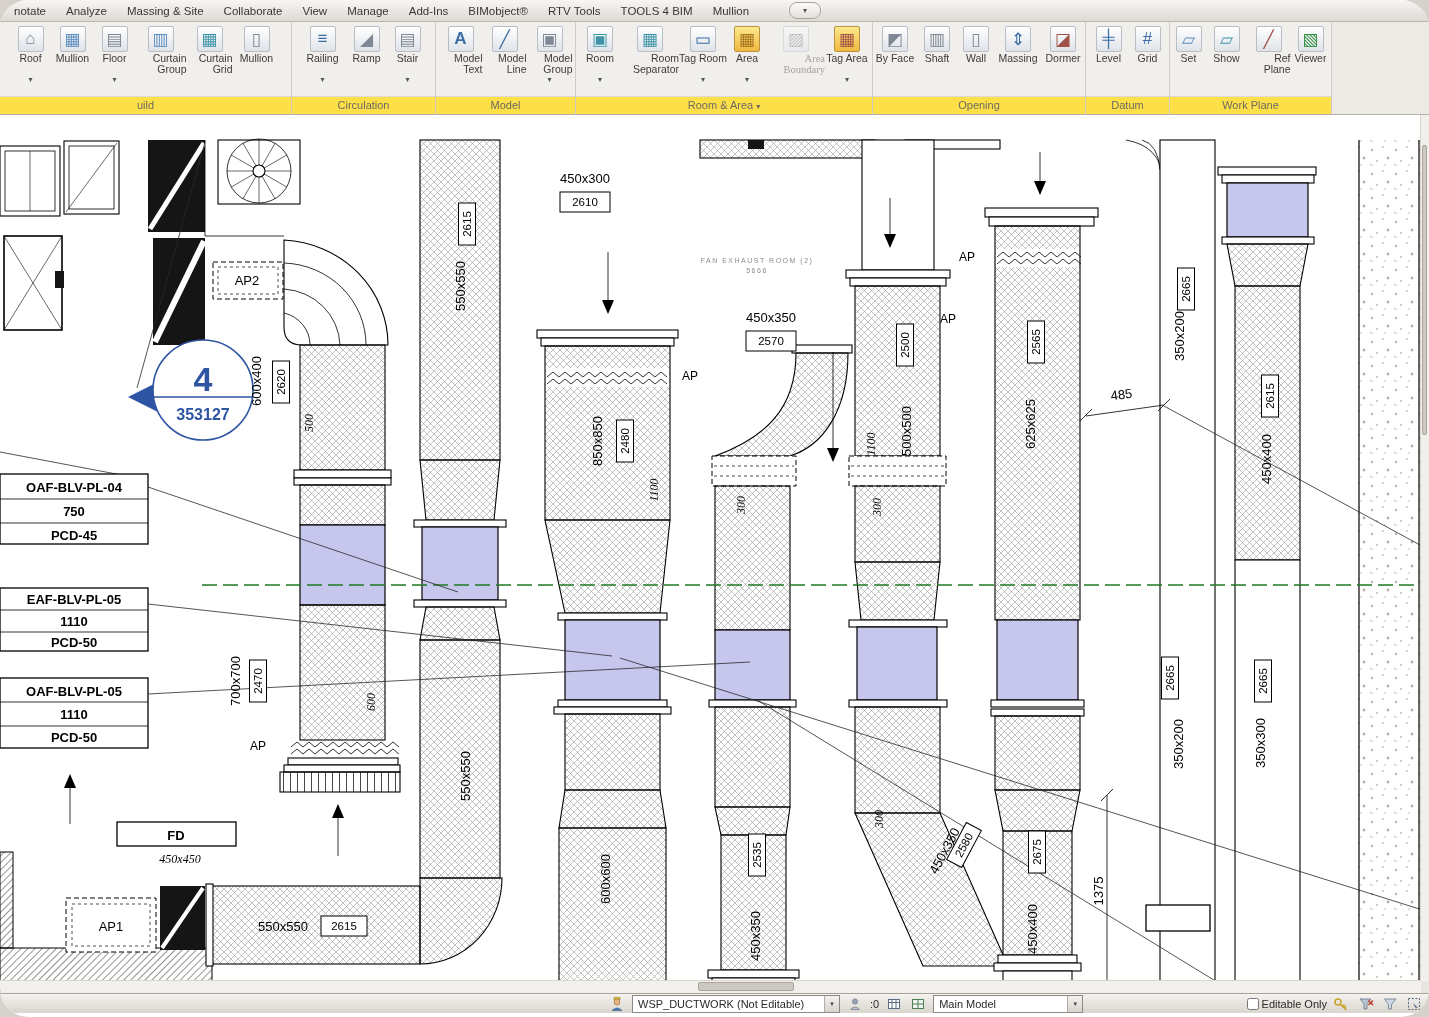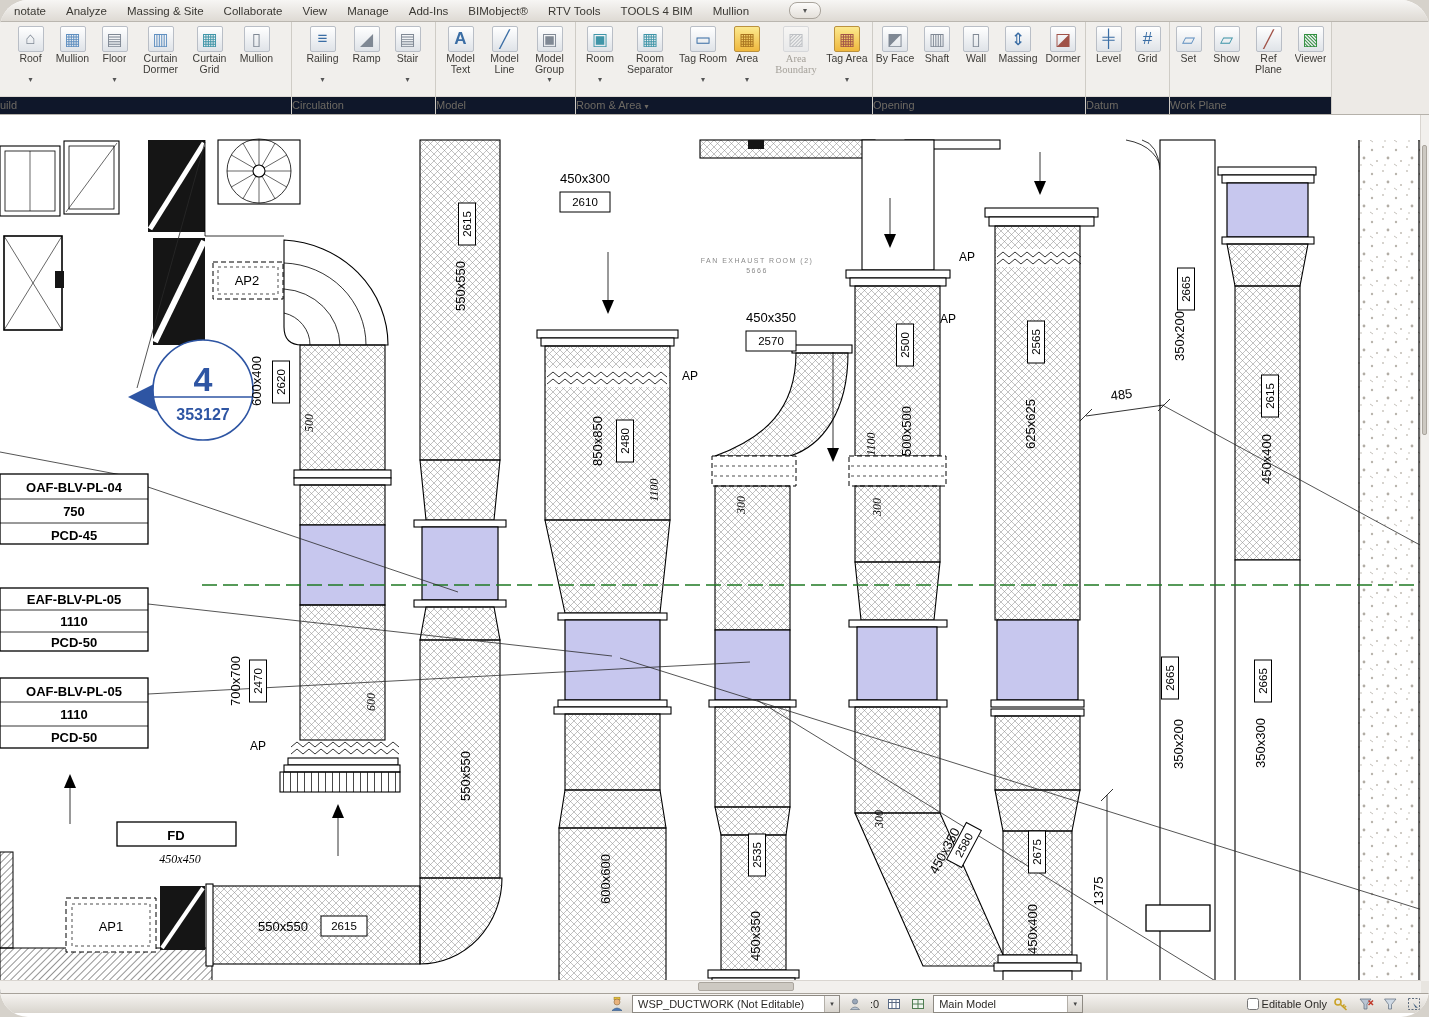--- a/index.html
+++ b/index.html
@@ -9,30 +9,30 @@
   .tabbar{height:22px;display:flex;align-items:center;background:linear-gradient(#f7f6f4,#dedad4);
     border-bottom:1px solid #bab6af;font-size:11.5px;color:#3a3833;padding-left:4px;box-sizing:border-box;}
   .tab{padding:3px 10px;white-space:nowrap;cursor:default;}
   .tab-collapse{margin-left:30px;width:30px;height:15px;border:1px solid #a9a49c;border-radius:8px;
     background:linear-gradient(#fcfbfa,#e4e0da);font-size:8px;display:flex;align-items:center;justify-content:center;color:#555;}
 
   
   .ribbon{height:93px;display:flex;background:#f1efec;border-bottom:1px solid #b5b1aa;box-sizing:border-box;}
   .panel{display:flex;flex-direction:column;border-right:1px solid #cfccc6;box-sizing:border-box;}
   .panel-body{flex:1;display:flex;justify-content:center;align-items:flex-start;padding-top:3px;}
-  .panel-title{height:17px;line-height:17px;font-size:11px;color:#6d6962;background:#0f172a;
+  .panel-title{height:17px;line-height:17px;text-align:center;font-size:11px;color:#6d6962;background:#fde047;
     border-top:1px solid #dedad5;white-space:nowrap;overflow:hidden;}
   .panel-filler{flex:1;background:#edeae6;}
   .rbtn{display:flex;flex-direction:column;align-items:center;width:46px;padding:1px 0;cursor:default;}
   .w36{width:36px}.w38{width:38px}.w40{width:40px}.w42{width:42px}.w44{width:44px}.w46{width:46px}
   .w48{width:48px}.w52{width:52px}.w58{width:58px}
   .ricon{width:26px;height:26px;display:flex;align-items:center;justify-content:center;font-size:17px;margin-bottom:1px;}
   .ribox{background:linear-gradient(#ffffff,#dfe3e8);border:1px solid #b9bec6;border-radius:2px;box-sizing:border-box;}
   .ribox-y{background:linear-gradient(#fce98e,#efb83e);border:1px solid #bb923f;border-radius:2px;box-sizing:border-box;}
-  .rlabel{font-size:10.5px;line-height:11px;color:#3e3c38;text-align:center;height:22px;overflow:hidden;}
+  .rlabel{font-size:10.5px;line-height:11px;color:#3e3c38;text-align:right;height:22px;overflow:hidden;}
   .rarrow{font-size:8px;line-height:9px;color:#555;}
   .disabled .rlabel{color:#a5a19a;font-family:Liberation Serif, serif;}
   .disabled .ricon{opacity:.45;}
   .c-gray{color:#7f8894}.c-blue{color:#5f8fc0}.c-teal{color:#3f95a8}.c-dblue{color:#3b6ea5}
   .c-green{color:#2f8f3e}.c-yellow{color:#a8731f}.c-red{color:#a05248}
   .ptitle-arrow{font-size:8px;color:#6d6962;margin-left:3px;}
 
   
   .canvas{position:relative;height:878px;background:#fff;overflow:hidden;}
   .canvas svg{position:absolute;left:0;top:0;}
@@ -113,21 +113,21 @@
           <span class="ricon ribox c-blue">▦</span>
           <span class="rlabel">Mullion</span>
         </div>
         <div class="rbtn w40">
           <span class="ricon ribox c-gray">▤</span>
           <span class="rlabel">Floor</span>
           <span class="rarrow">▾</span>
         </div>
         <div class="rbtn w52">
           <span class="ricon ribox c-blue">▥</span>
-          <span class="rlabel">Curtain Dormer</span>
+          <span class="rlabel">Curtain Group</span>
         </div>
         <div class="rbtn w46">
           <span class="ricon ribox c-teal">▦</span>
           <span class="rlabel">Curtain Grid</span>
         </div>
         <div class="rbtn w48">
           <span class="ricon ribox c-gray">▯</span>
           <span class="rlabel">Mullion</span>
         </div>
       </div>

